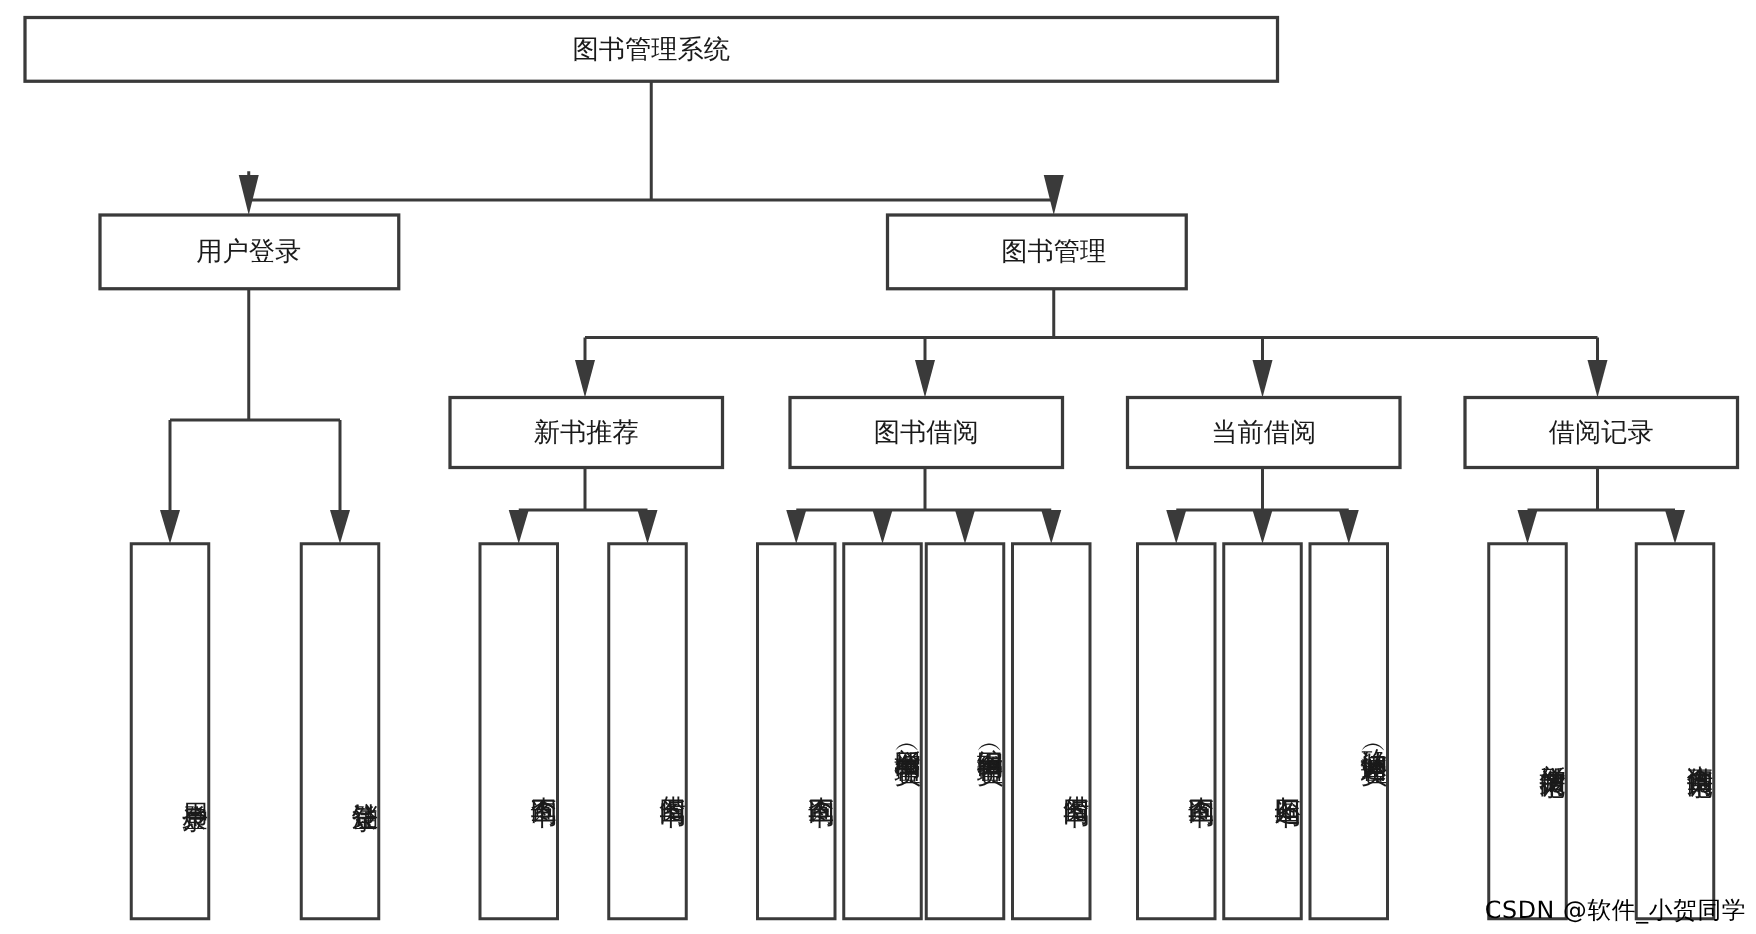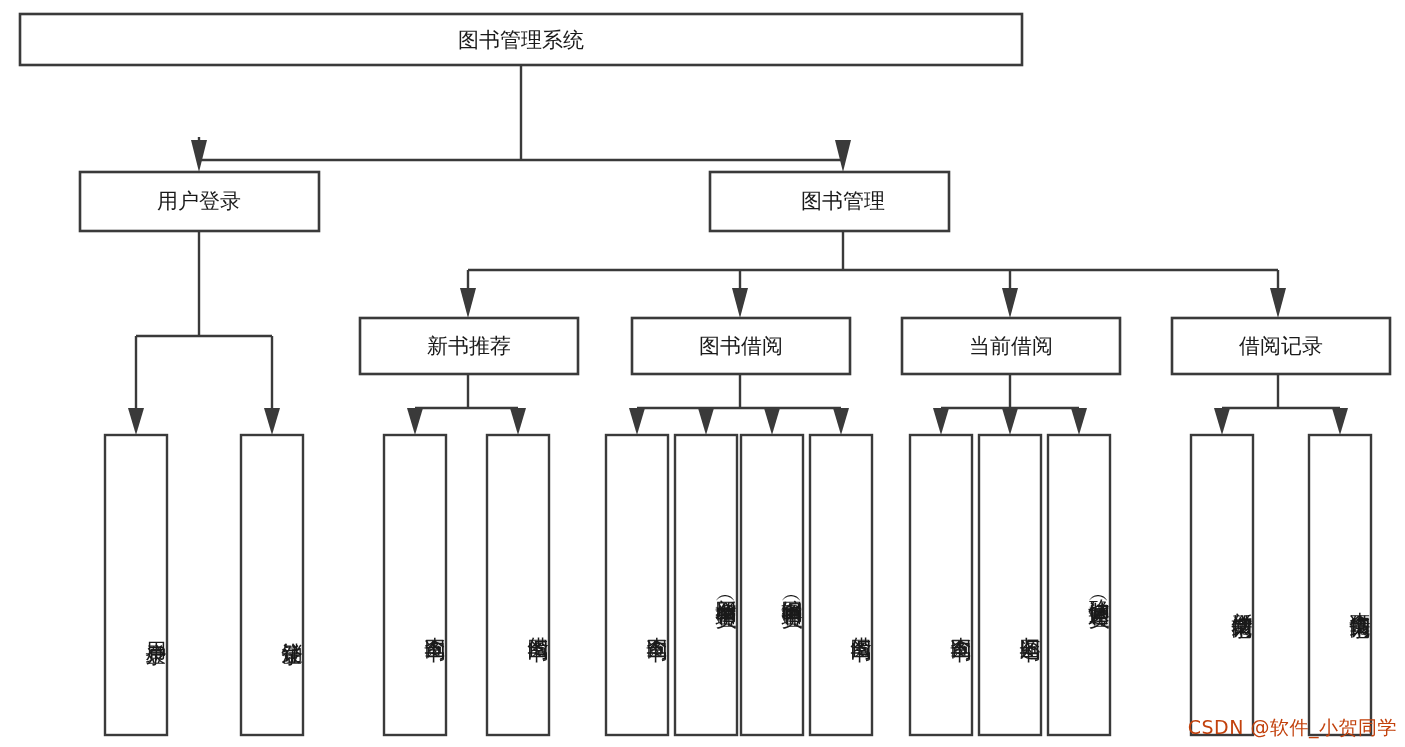--- a/index.html
+++ b/index.html
@@ -71,21 +71,21 @@
   .leaf-box {
     position: absolute;
     box-sizing: border-box;
   }
   .watermark {
     position: absolute;
     right: 8px;
     bottom: 6px;
     font-family: "DejaVu Sans", "Liberation Sans", sans-serif;
     font-size: 19px;
-    color: #c2410c;
+    color: #000000;
     letter-spacing: 0.5px;
     white-space: nowrap;
   }
 </style>
 </head>
 <body>
 
 <div id="diagram-root">
 
   <svg id="flow-svg" viewBox="0 0 1405 747">

